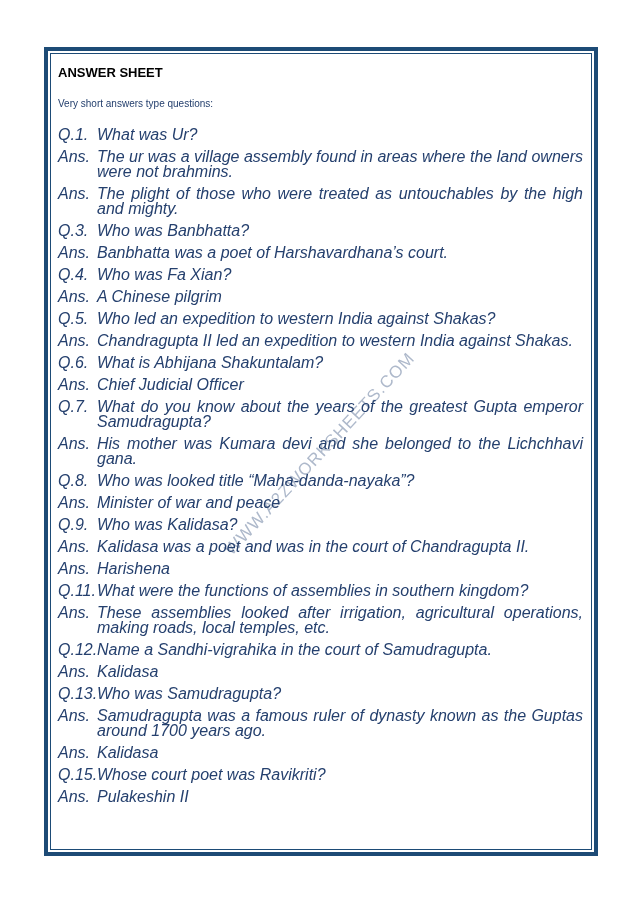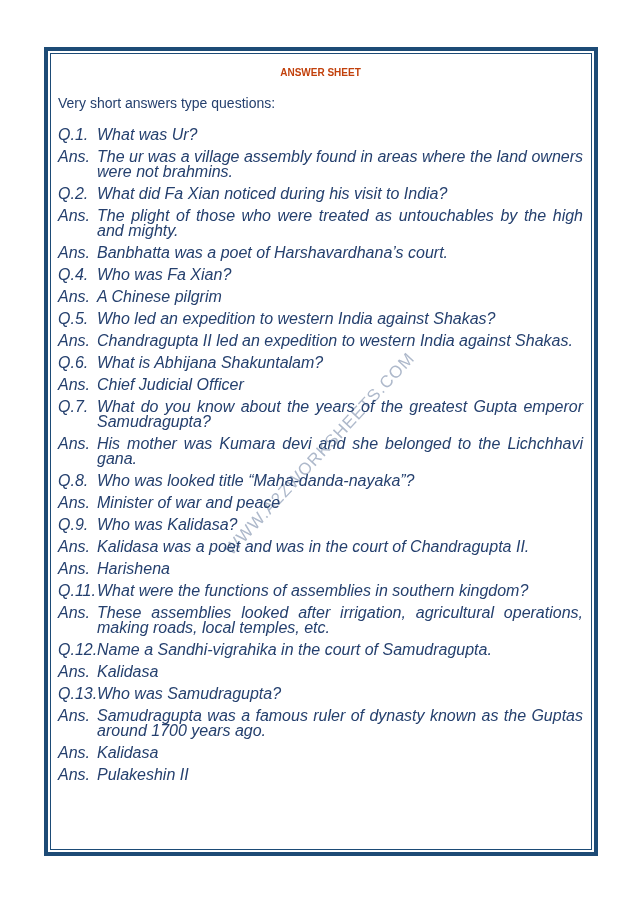--- a/index.html
+++ b/index.html
@@ -27,31 +27,30 @@
   .frame-inner {
     box-sizing: border-box;
     height: 100%;
     border: 1px solid #1D4B76;
     padding: 6px 8px 0 7px;
     position: relative;
     overflow: hidden;
     background: #ffffff;
   }
   .doc-title {
-    text-align: center;
     font-weight: bold;
+    font-size: 13px;
+    line-height: 15px;
+    color: #000000;
+    margin: 5px 0 16px 0;
+    position: relative;
+    z-index: 1;
+  }
+  .doc-intro {
     font-size: 10px;
-    line-height: 15px;
-    color: #c2410c;
-    margin: 5px 0 16px 0;
-    position: relative;
-    z-index: 1;
-  }
-  .doc-intro {
-    font-size: 14px;
     line-height: 15px;
     color: #25406E;
     margin: 12px 0 16px 0;
     position: relative;
     z-index: 1;
   }
   .qa-list {
     position: relative;
     z-index: 1;
   }
@@ -95,26 +94,26 @@
     <div class="qa-list" id="qa-list">
         <div class="qa-row">
           <span class="qa-label">Q.1.</span>
           <div class="qa-text">What was Ur?</div>
         </div>
         <div class="qa-row">
           <span class="qa-label">Ans.</span>
           <div class="qa-text">The ur was a village assembly found in areas where the land owners were not brahmins.</div>
         </div>
         <div class="qa-row">
-          <span class="qa-label">Q.2.</span>
-          <div class="qa-text">What did Fa Xian noticed during his visit to India?</div>
-        </div>
-        <div class="qa-row">
           <span class="qa-label">Ans.</span>
           <div class="qa-text">The plight of those who were treated as untouchables by the high and mighty.</div>
+        </div>
+        <div class="qa-row">
+          <span class="qa-label">Q.3.</span>
+          <div class="qa-text">Who was Banbhatta?</div>
         </div>
         <div class="qa-row">
           <span class="qa-label">Ans.</span>
           <div class="qa-text">Banbhatta was a poet of Harshavardhana’s court.</div>
         </div>
         <div class="qa-row">
           <span class="qa-label">Q.4.</span>
           <div class="qa-text">Who was Fa Xian?</div>
         </div>
         <div class="qa-row">
@@ -185,20 +184,24 @@
           <span class="qa-label">Q.13.</span>
           <div class="qa-text">Who was Samudragupta?</div>
         </div>
         <div class="qa-row">
           <span class="qa-label">Ans.</span>
           <div class="qa-text">Samudragupta was a famous ruler of dynasty known as the Guptas around 1700 years ago.</div>
         </div>
         <div class="qa-row">
           <span class="qa-label">Ans.</span>
           <div class="qa-text">Kalidasa</div>
+        </div>
+        <div class="qa-row">
+          <span class="qa-label">Q.15.</span>
+          <div class="qa-text">Whose court poet was Ravikriti?</div>
         </div>
         <div class="qa-row">
           <span class="qa-label">Ans.</span>
           <div class="qa-text">Pulakeshin II</div>
         </div>
       </div>
   </div>
 </div>
 
 </body></html>

